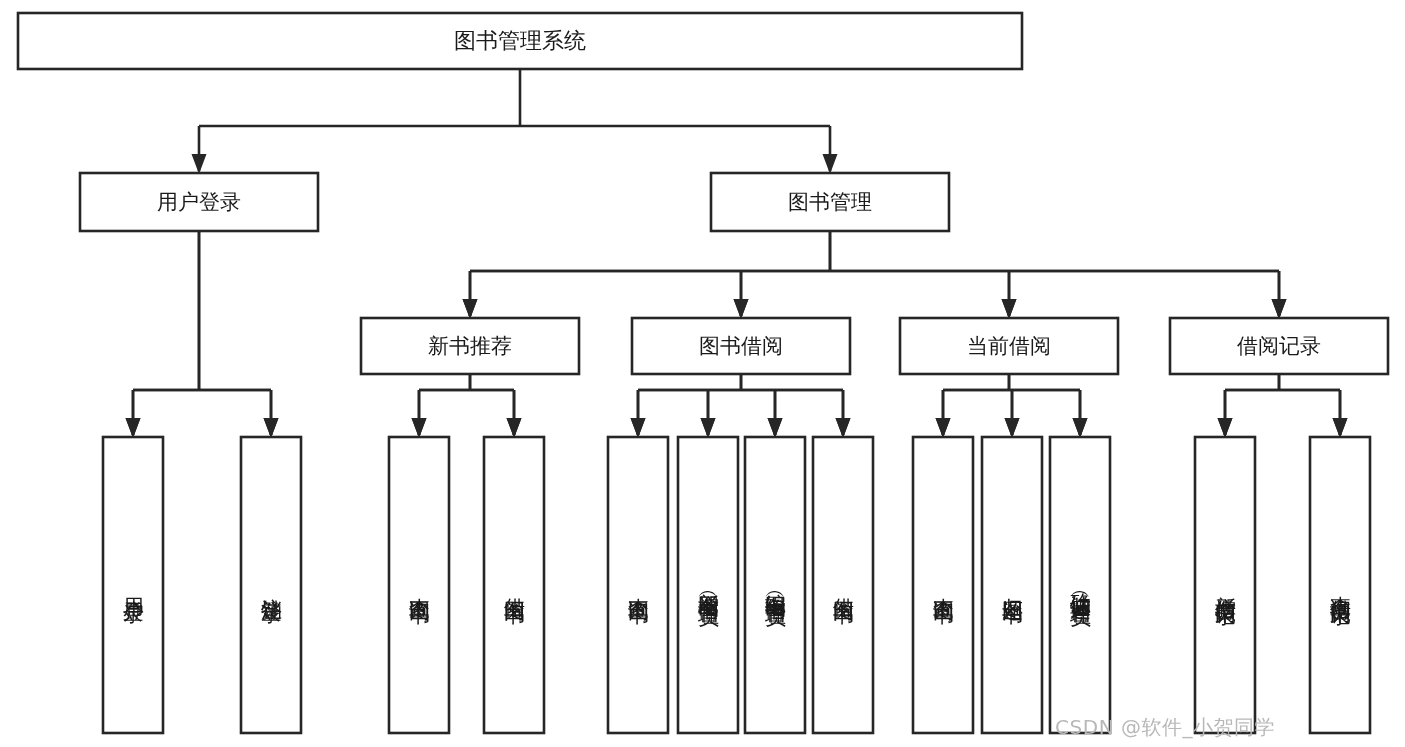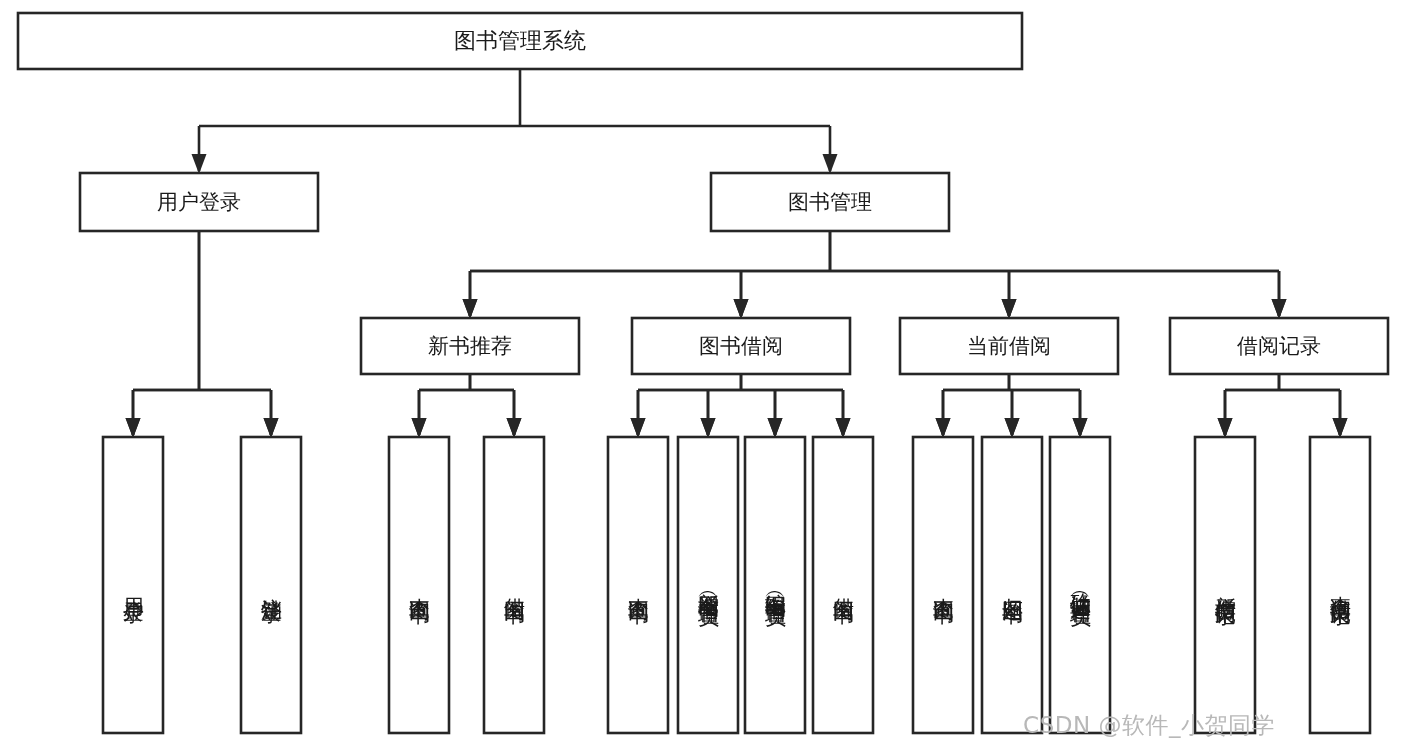--- a/index.html
+++ b/index.html
@@ -61,21 +61,21 @@
     letter-spacing: 2px;
     color: #1a1a1a;
     white-space: nowrap;
     text-align: center;
   }
   #watermark {
     position: absolute;
     right: 12px;
     bottom: 6px;
     font-family: "DejaVu Sans", "Liberation Sans", sans-serif;
-    font-size: 23px;
+    font-size: 20px;
     color: #b8b8b8;
     white-space: nowrap;
     letter-spacing: 0.5px;
   }
 </style>
 </head>
 <body>
 
 <div id="diagram-root">
   <svg id="diagram-svg" width="1405" height="747" viewBox="0 0 1405 747" xmlns="http://www.w3.org/2000/svg">

